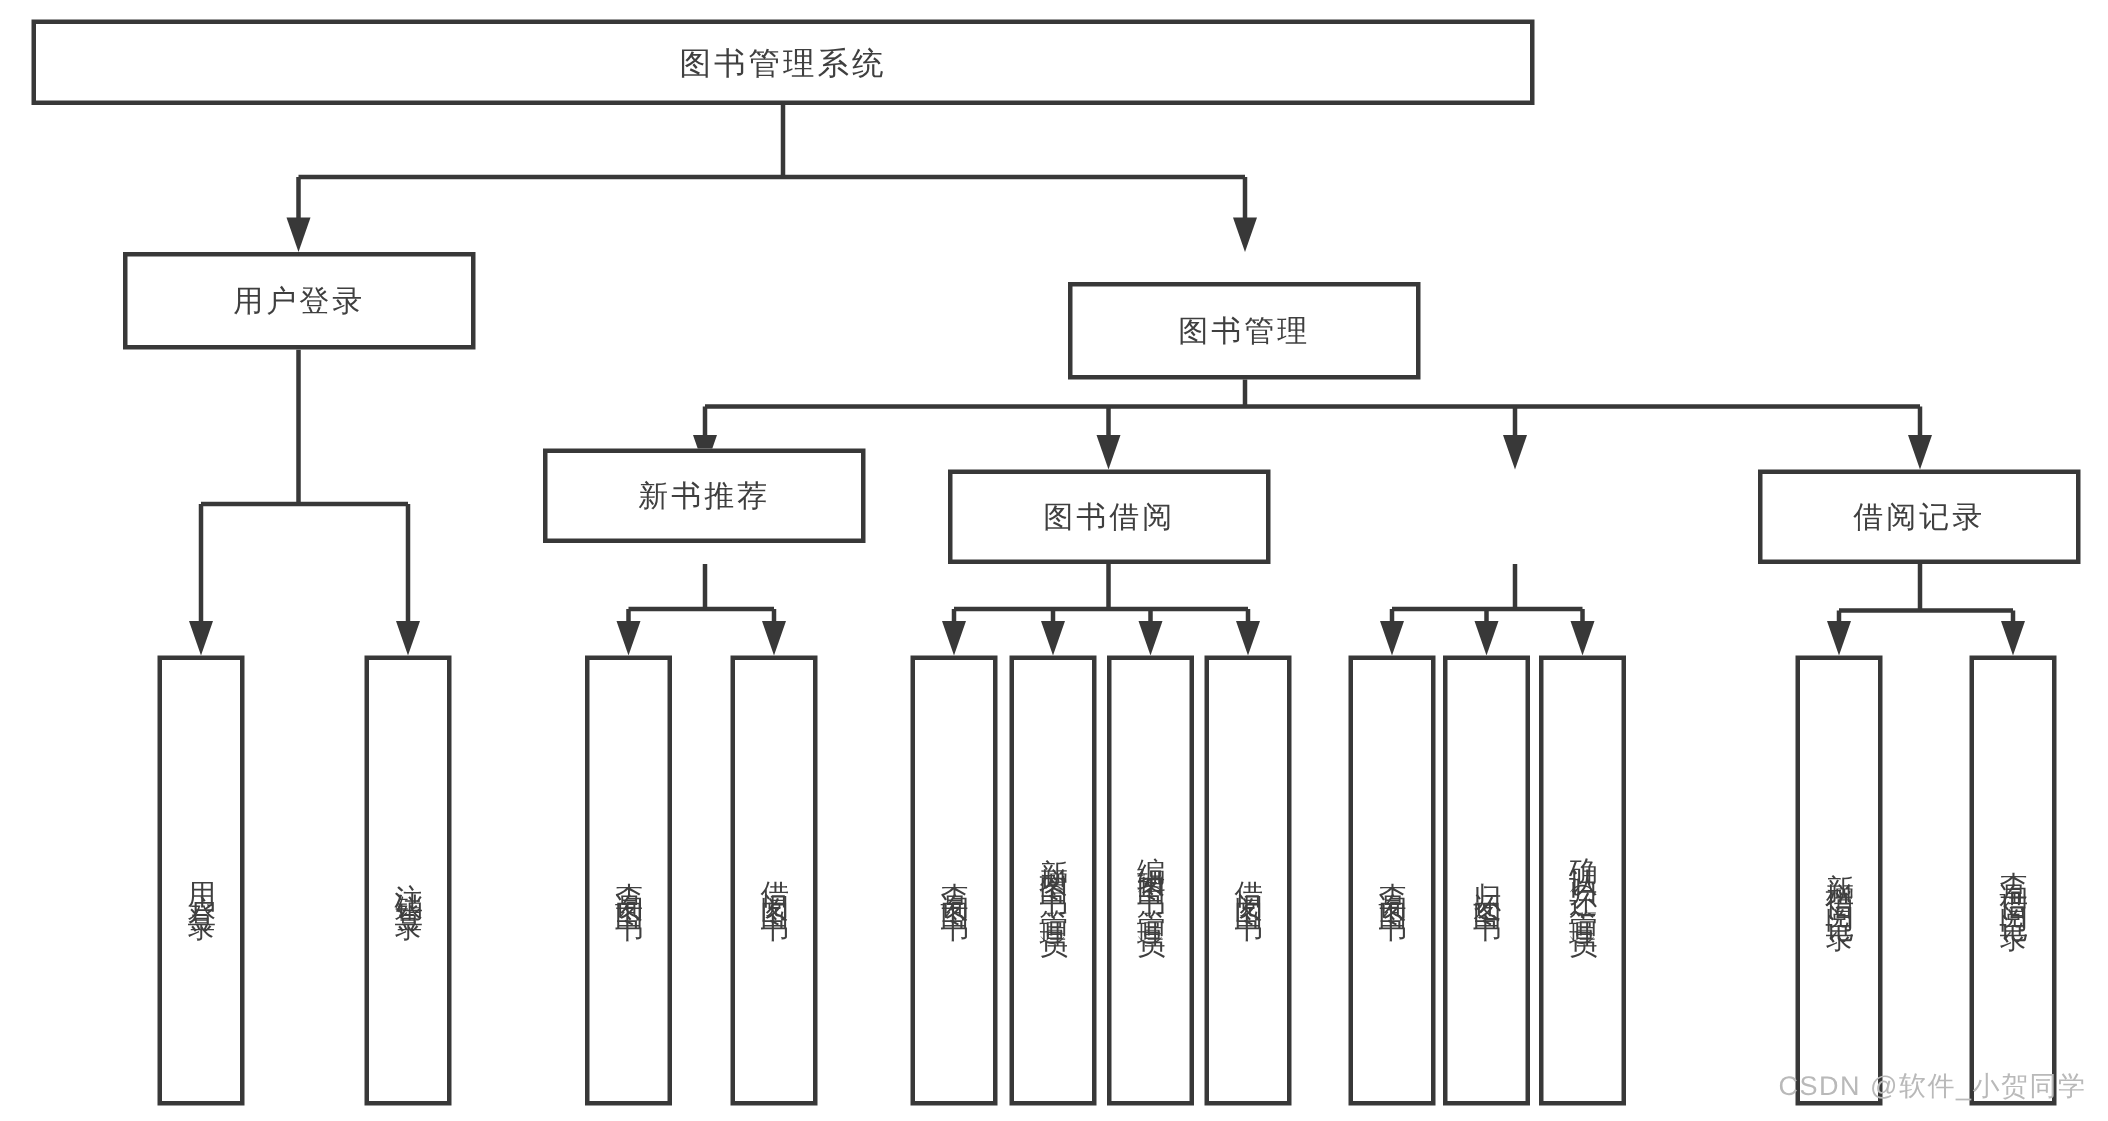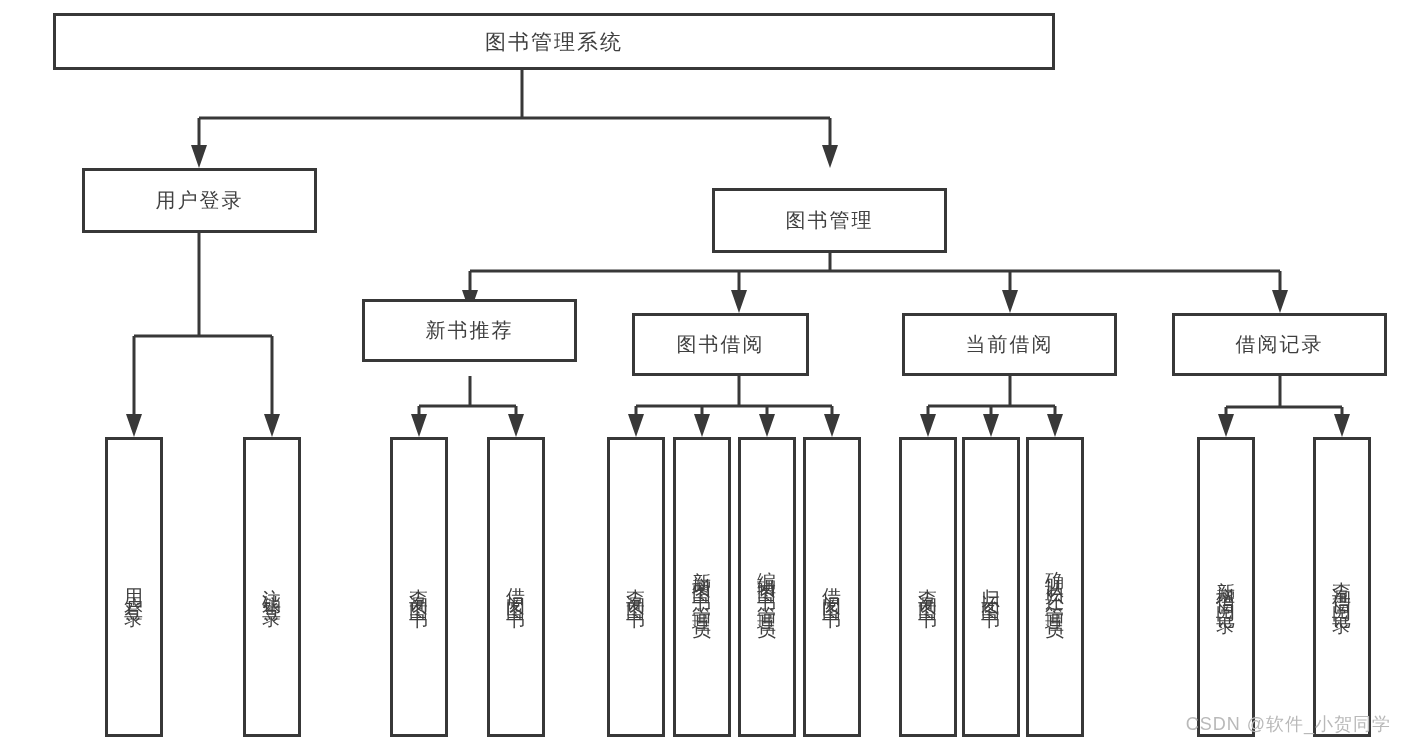--- a/index.html
+++ b/index.html
@@ -27,25 +27,25 @@
   .leaf{width:58px;top:437px;height:300px;}
   .vtext{
     writing-mode:vertical-lr;
     text-orientation:mixed;
     font-size:19px;
     letter-spacing:7px;
     line-height:1;
     white-space:nowrap;
   }
   
-  #n-root{left:21px;top:13px;width:1002px;height:57px;margin-left:32px;}
+  #n-root{left:21px;top:13px;width:1002px;height:57px;}
   #n-user-login{left:82px;top:168px;width:235px;height:65px;}
   #n-book-mgmt{left:712px;top:168px;width:235px;height:65px;margin-top:20px;}
   #n-new-rec{left:362px;top:299px;width:215px;height:63px;}
-  #n-borrow{left:632px;top:313px;width:177px;height:63px;}
+  #n-borrow{left:632px;top:313px;width:215px;height:63px;}
   #n-current{left:902px;top:313px;width:215px;height:63px;}
   #n-records{left:1172px;top:313px;width:215px;height:63px;}
   
   #l-1{left:105px;}  #l-2{left:243px;}
   #l-3{left:390px;}  #l-4{left:487px;}
   #l-5{left:607px;}  #l-6{left:673px;}
   #l-7{left:738px;}  #l-8{left:803px;}
   #l-9{left:899px;}  #l-10{left:962px;} #l-11{left:1026px;}
   #l-12{left:1197px;} #l-13{left:1313px;}
   #watermark{
@@ -104,23 +104,20 @@
   <div class="node" id="n-book-mgmt">
     <span class="h-label">图书管理</span>
   </div>
 
   <div class="node" id="n-new-rec">
     <span class="h-label">新书推荐</span>
   </div>
   <div class="node" id="n-borrow">
     <span class="h-label">图书借阅</span>
   </div>
-  <div class="node" id="n-current">
-    <span class="h-label">当前借阅</span>
-  </div>
   <div class="node" id="n-records">
     <span class="h-label">借阅记录</span>
   </div>
 
   <div class="node leaf" id="l-1">
     <span class="vtext">用户登录</span>
   </div>
   <div class="node leaf" id="l-2">
     <span class="vtext">注销登录</span>
   </div>

